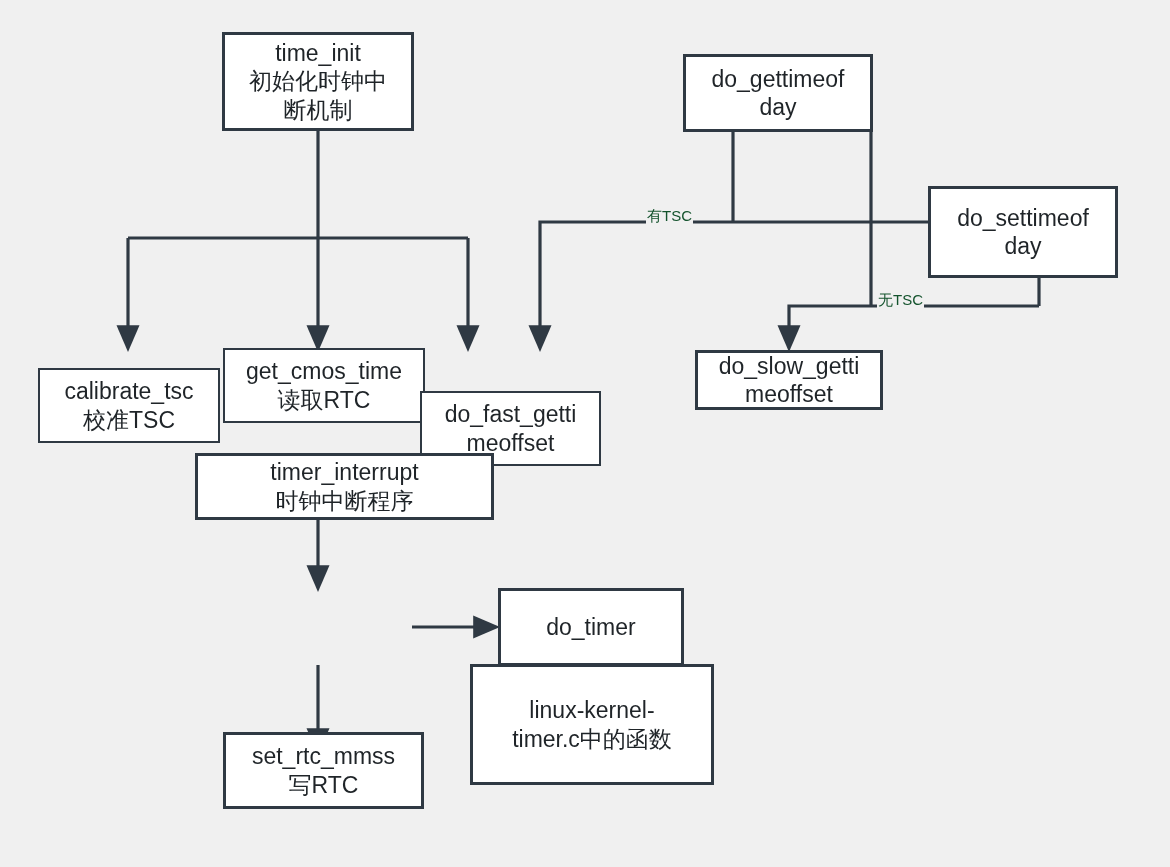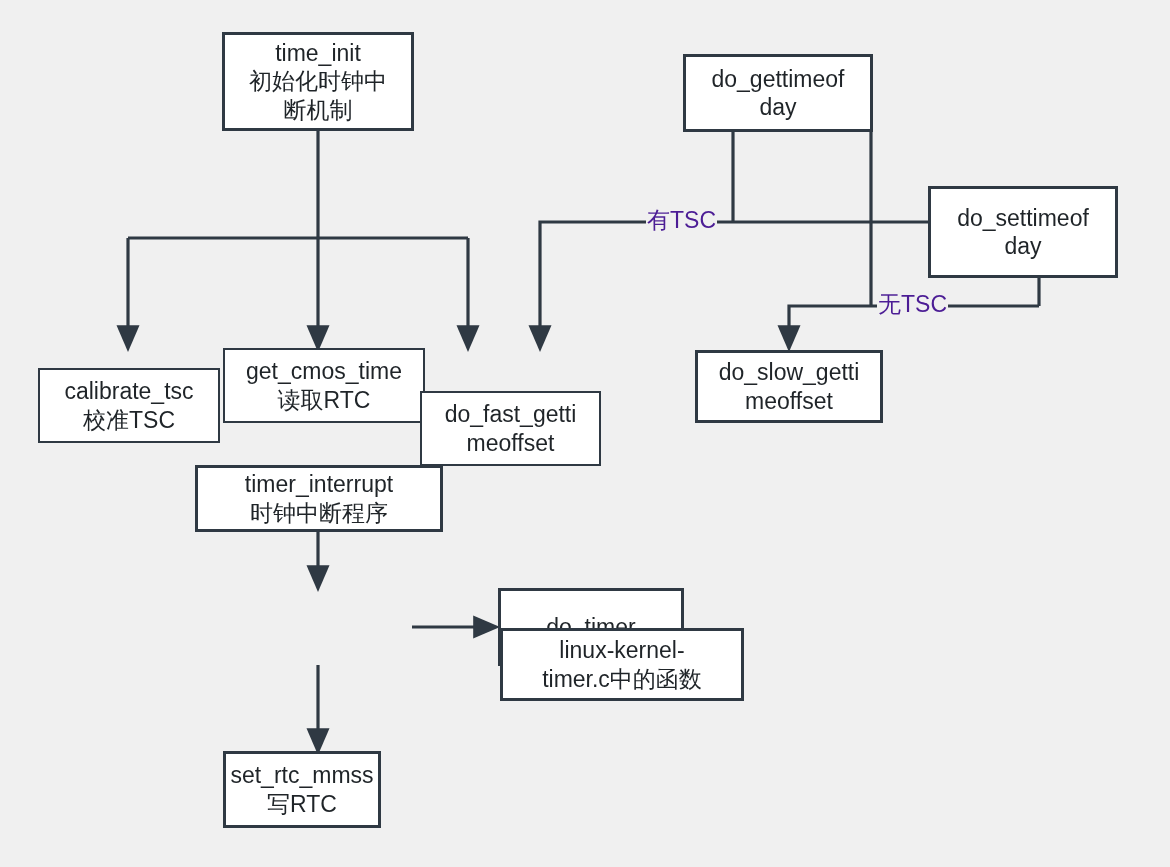--- a/index.html
+++ b/index.html
@@ -23,22 +23,22 @@
     line-height:1.22;
     color:#1f2428;
     font-size:23px;
     white-space:pre-line;
     z-index:3;
   }
   .node.grouped{border-width:2px;}
   .edge-label{
     position:absolute;
     background:#f0f0f0;
-    color:#4c1d95;
-    font-size:23px;
+    color:#14532d;
+    font-size:15px;
     line-height:1.1;
     padding:0 1px;
     white-space:nowrap;
     z-index:4;
   }
 </style>
 </head>
 <body>
 
 <div id="canvas">
@@ -91,32 +91,32 @@
 
   <div class="node grouped" style="left:38px;top:368px;width:182px;height:75px;">calibrate_tsc
 校准TSC</div>
 
   <div class="node grouped" style="left:223px;top:348px;width:202px;height:75px;">get_cmos_time
 读取RTC</div>
 
   <div class="node grouped" style="left:420px;top:348px;width:181px;height:75px;margin-top:43px;">do_fast_getti
 meoffset</div>
 
-  <div class="node" style="left:695px;top:350px;width:188px;height:73px;">do_slow_getti
+  <div class="node" style="left:695px;top:350px;width:188px;height:60px;">do_slow_getti
 meoffset</div>
 
-  <div class="node" style="left:195px;top:465px;width:248px;height:67px;">timer_interrupt
+  <div class="node" style="left:195px;top:453px;width:299px;height:67px;">timer_interrupt
 时钟中断程序</div>
 
 
   <div class="node" style="left:498px;top:588px;width:186px;height:78px;">do_timer</div>
 
-  <div class="node" style="left:470px;top:628px;width:244px;height:73px;z-index:5;margin-left:30px;">linux-kernel-
+  <div class="node" style="left:470px;top:664px;width:244px;height:121px;z-index:5;">linux-kernel-
 timer.c中的函数</div>
 
-  <div class="node" style="left:223px;top:751px;width:158px;height:77px;">set_rtc_mmss
+  <div class="node" style="left:223px;top:732px;width:201px;height:77px;">set_rtc_mmss
 写RTC</div>
 
   <div class="edge-label" style="left:646px;top:208px;">有TSC</div>
 
   <div class="edge-label" style="left:877px;top:292px;">无TSC</div>
 
 </div>
 
 </body></html>

